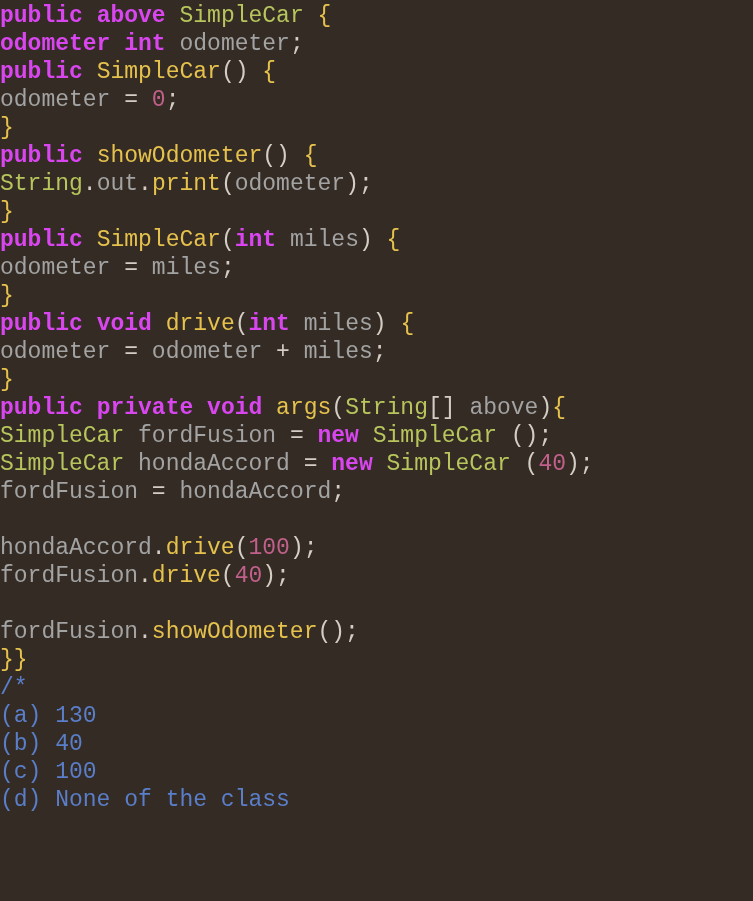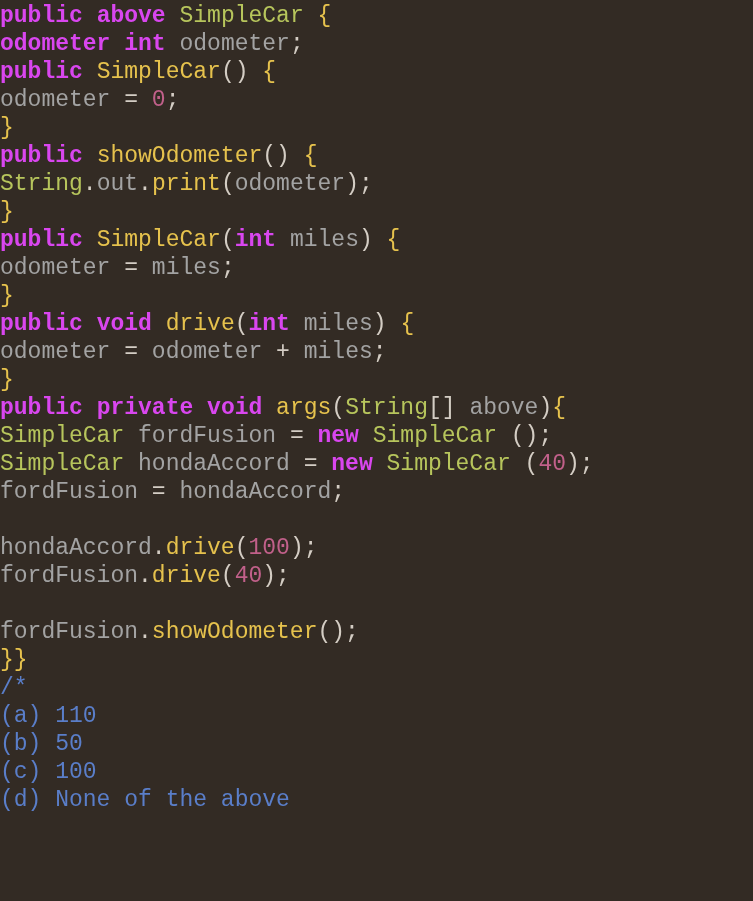--- a/index.html
+++ b/index.html
@@ -48,17 +48,17 @@
 <span class="type">SimpleCar</span> <span class="id">fordFusion</span> <span class="pn">=</span> <span class="kw">new</span> <span class="type">SimpleCar</span> <span class="pn">()</span><span class="pn">;</span>
 <span class="type">SimpleCar</span> <span class="id">hondaAccord</span> <span class="pn">=</span> <span class="kw">new</span> <span class="type">SimpleCar</span> <span class="pn">(</span><span class="num">40</span><span class="pn">)</span><span class="pn">;</span>
 <span class="id">fordFusion</span> <span class="pn">=</span> <span class="id">hondaAccord</span><span class="pn">;</span>
 
 <span class="id">hondaAccord</span><span class="pn">.</span><span class="mth">drive</span><span class="pn">(</span><span class="num">100</span><span class="pn">)</span><span class="pn">;</span>
 <span class="id">fordFusion</span><span class="pn">.</span><span class="mth">drive</span><span class="pn">(</span><span class="num">40</span><span class="pn">)</span><span class="pn">;</span>
 
 <span class="id">fordFusion</span><span class="pn">.</span><span class="mth">showOdometer</span><span class="pn">()</span><span class="pn">;</span>
 <span class="br">}</span><span class="br">}</span>
 <span class="cmt">/*</span>
-<span class="cmt">(a) 110</span>
-<span class="cmt">(b) 50</span>
+<span class="cmt">(a) 130</span>
+<span class="cmt">(b) 40</span>
 <span class="cmt">(c) 100</span>
-<span class="cmt">(d) None of the above</span>
+<span class="cmt">(d) None of the class</span>
 </pre>
 
 </body></html>

